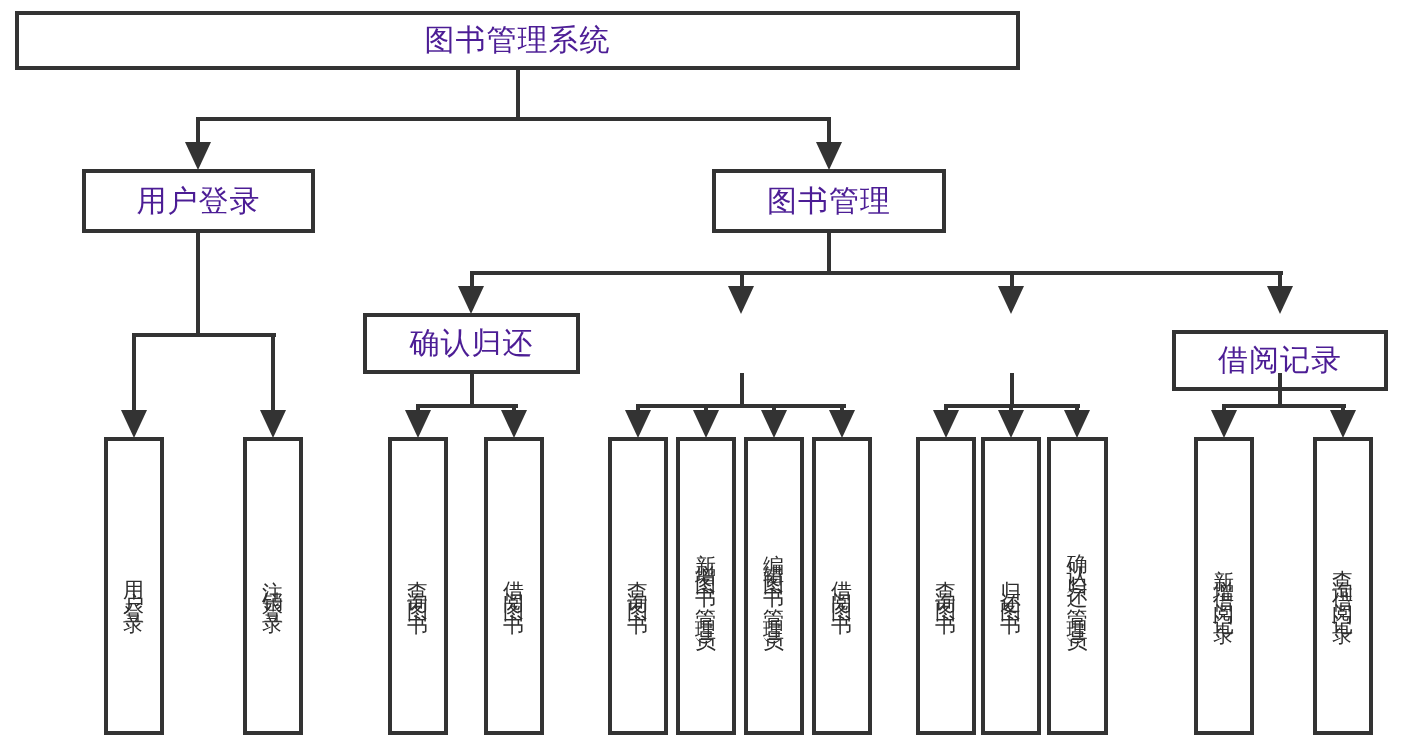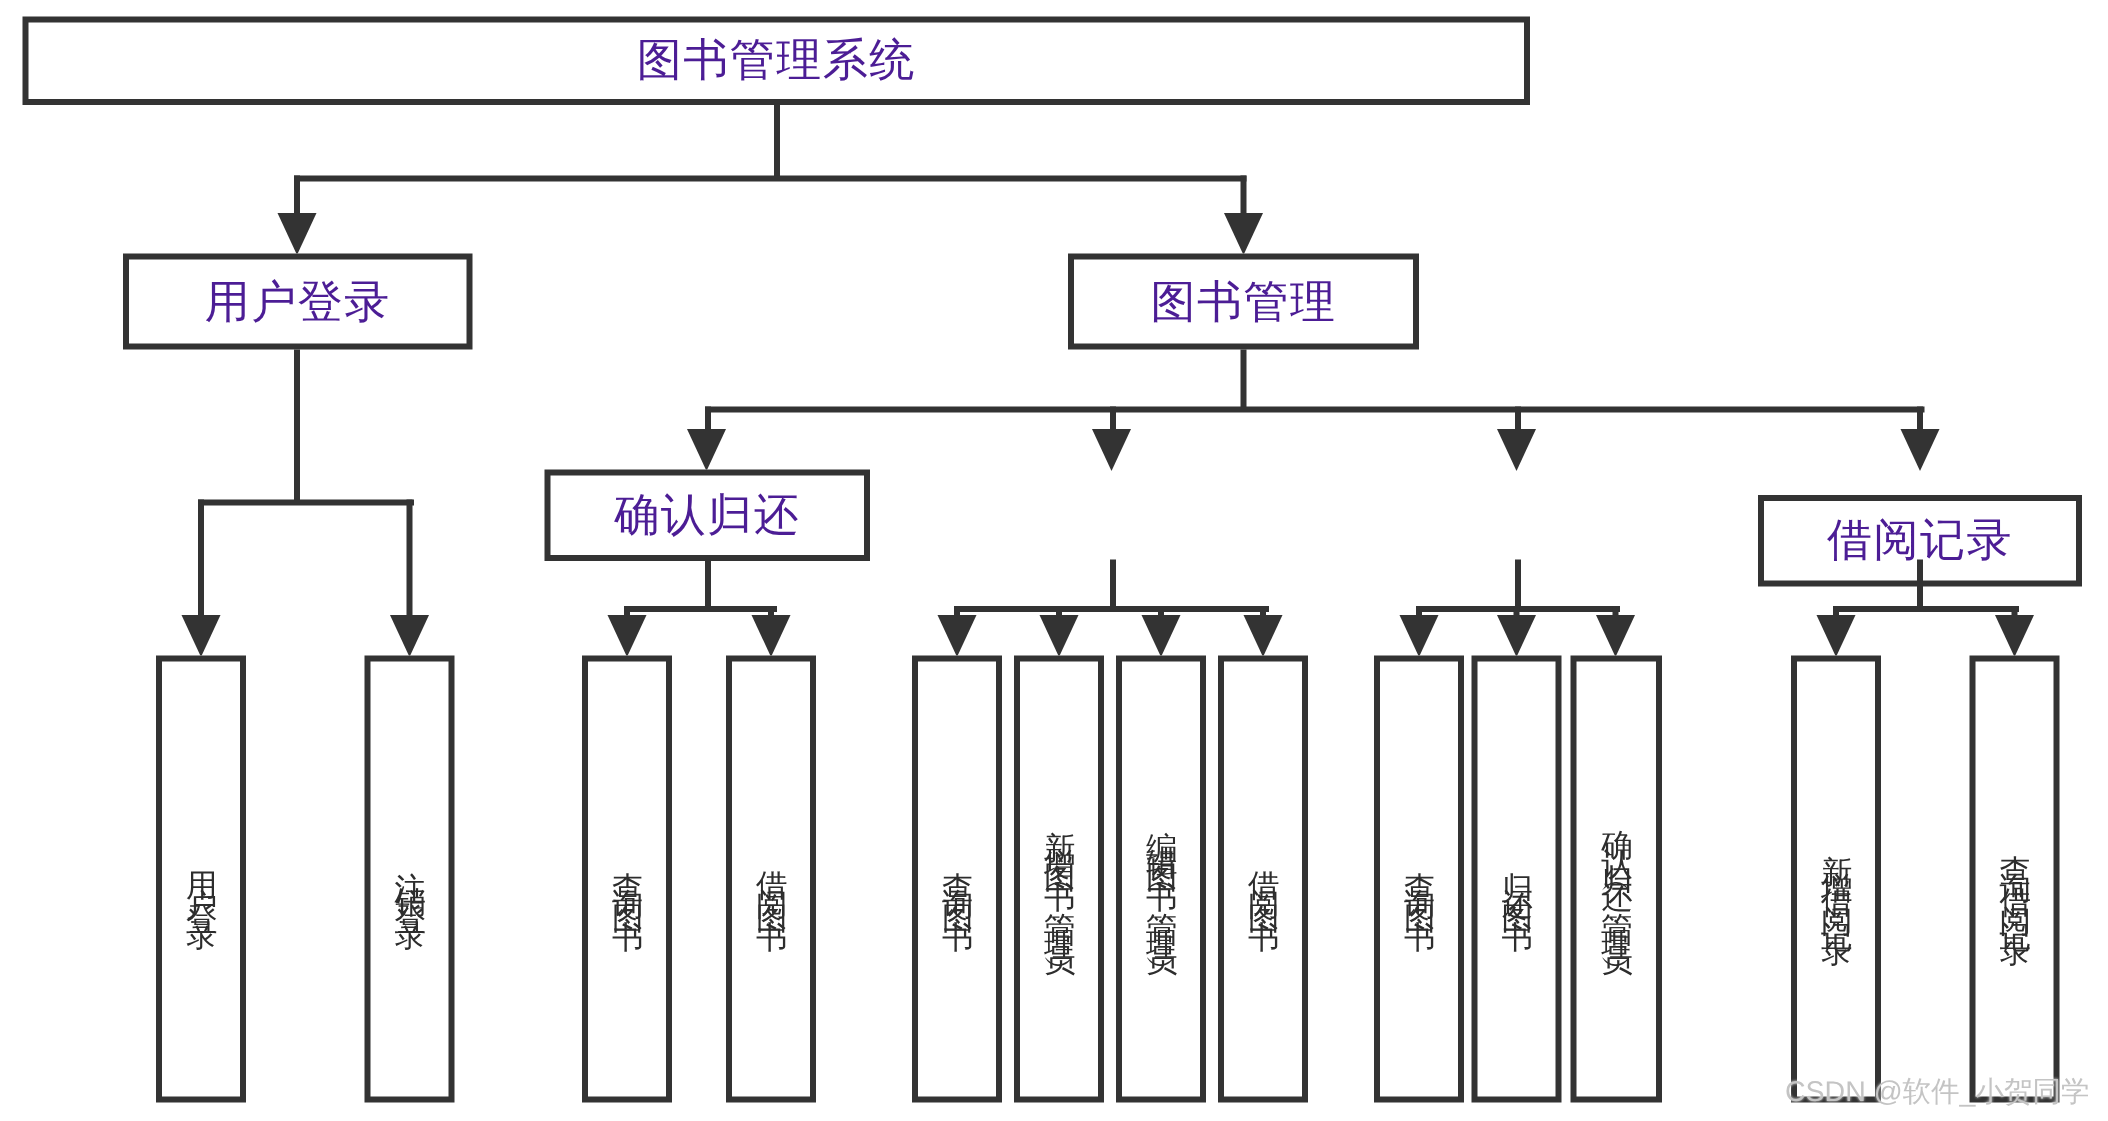--- a/index.html
+++ b/index.html
@@ -193,15 +193,14 @@
     <span class="vlbl">确认归还（管理员）</span>
   </div>
 
   <div class="vbox" style="left:1194px; top:437px; width:60px; height:298px;">
     <span class="vlbl">新增借阅记录</span>
   </div>
   <div class="vbox" style="left:1313px; top:437px; width:60px; height:298px;">
     <span class="vlbl">查询借阅记录</span>
   </div>
 
-  <div class="watermark">CSDN @软件_小贺同学</div>
 
 </div>
 
 </body></html>

